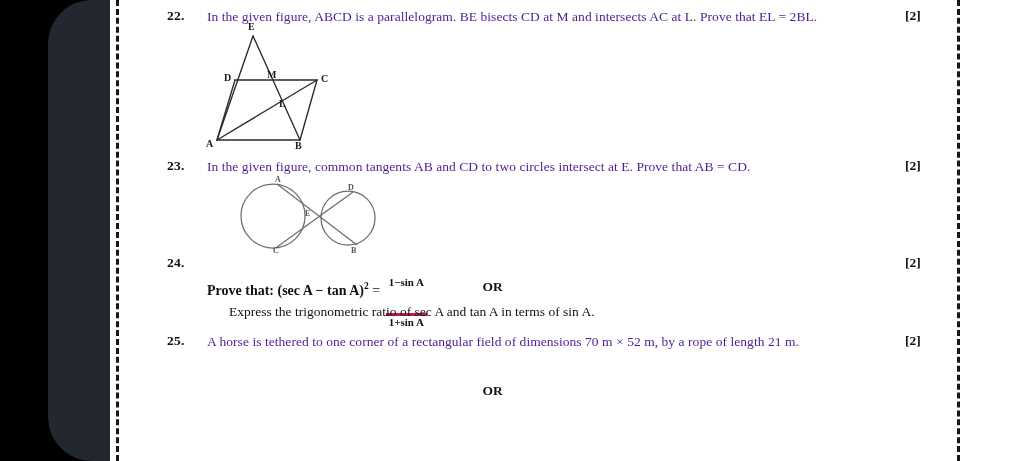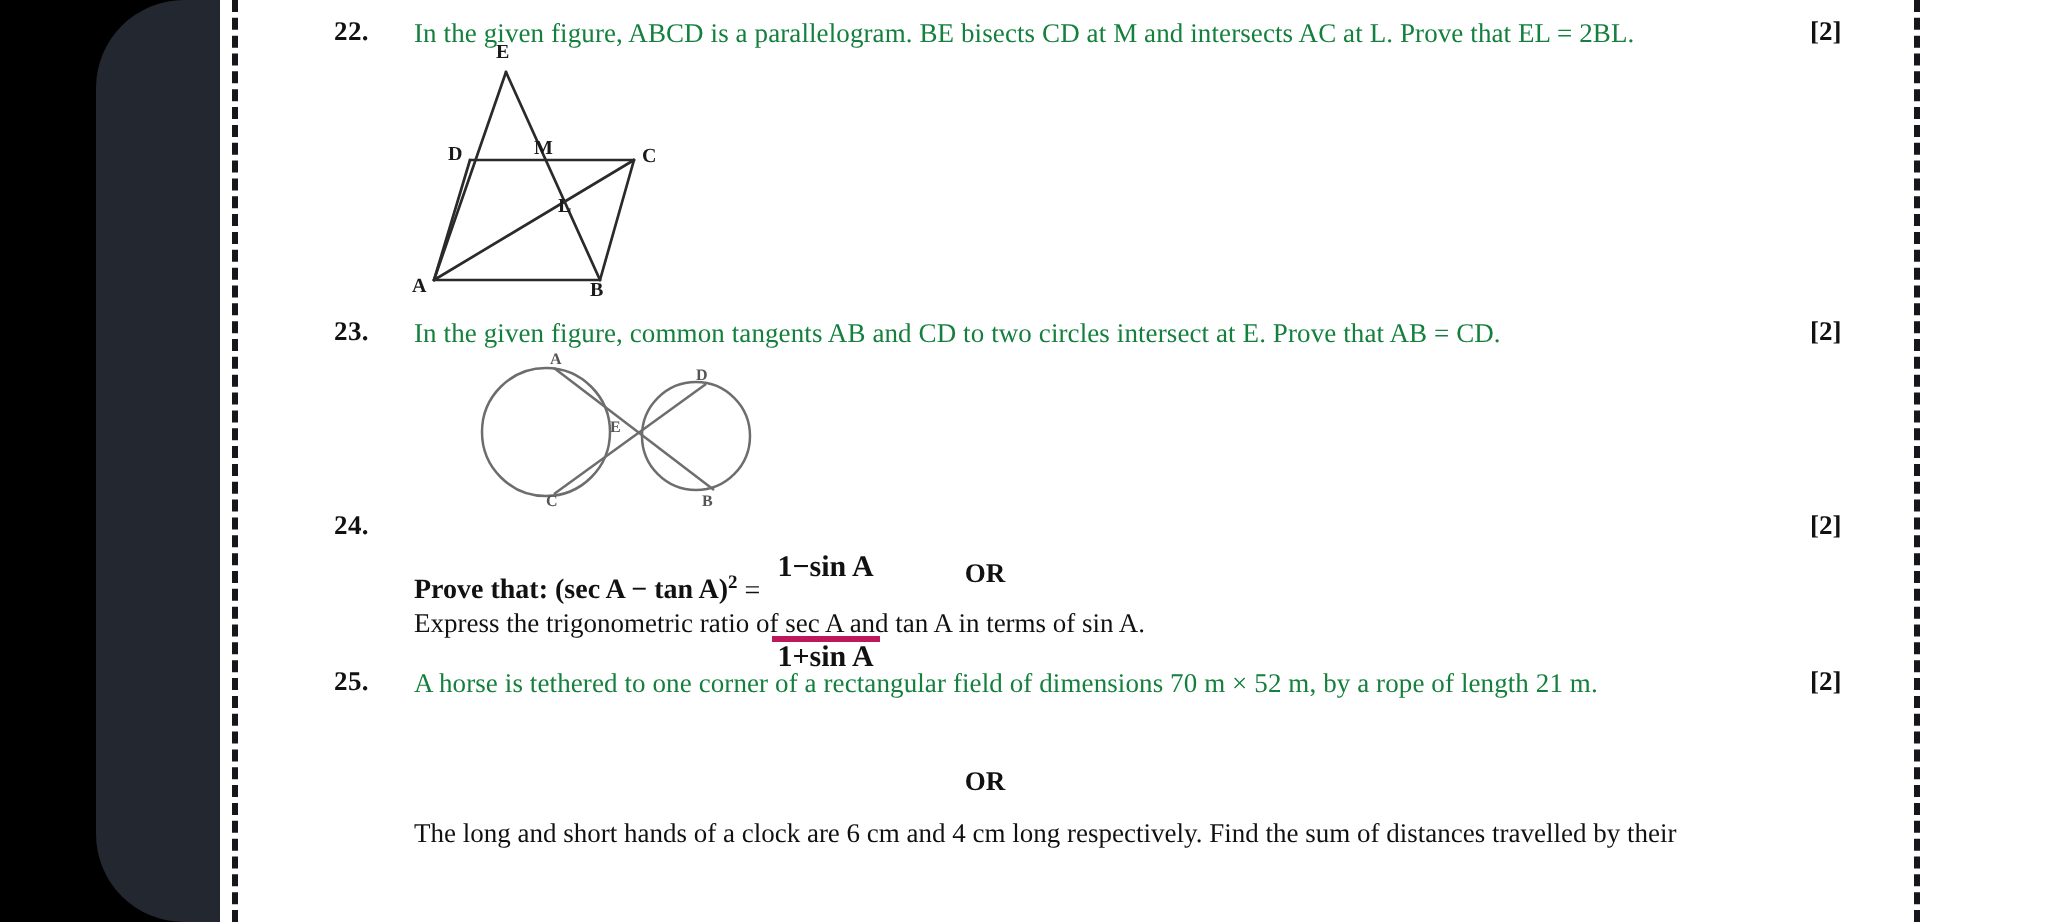--- a/index.html
+++ b/index.html
@@ -76,21 +76,21 @@
     font-size: 13.5px;
     color: #111111;
     letter-spacing: .2px;
   }
   .qtext {
     position: absolute;
     left: 97px;
     width: 700px;
     font-size: 13.5px;
     line-height: 17px;
-    color: #15803d;
+    color: #4c1d95;
     letter-spacing: .05px;
   }
   .marks {
     position: absolute;
     left: 795px;
     font-weight: bold;
     font-size: 13.5px;
     color: #111111;
   }
   .or-line {
@@ -121,21 +121,21 @@
     font-size: 14px;
     color: #111111;
     white-space: nowrap;
   }
   .mb { font-weight: bold; margin-top: 24px; }
   .sup { font-size: 9.5px; vertical-align: super; }
   .frac {
     display: inline-block;
     vertical-align: middle;
     text-align: right;
-    font-size: 15px;
+    font-size: 11px;
     line-height: 1.18;
     margin: 0 2px;
     position: relative;
     top: -1px;
   }
   .frac .num { display: block; padding: 0 3px; }
   .frac .den { display: block; padding: 0 3px; border-top: 3px solid #be185d; }
 
   
   .figure { position: absolute; }
@@ -221,29 +221,28 @@
     <span>=</span>
     <span class="frac">
       <span class="num mb">1−sin A</span>
       <span class="den mb">1+sin A</span>
     </span>
   </div>
 
   <div class="or-line" style="top:279px;">
     <span>OR</span>
   </div>
-  <div class="body-line" style="top:303px;">Express the trigonometric ratio of sec A and tan A in terms of sin A.</div>
+  <div class="body-line" style="top:303px;margin-left:22px;">Express the trigonometric ratio of sec A and tan A in terms of sin A.</div>
 
   <div class="qrow" style="top:333px;">
     <div class="qnum">25.</div>
     <div class="qtext">A horse is tethered to one corner of a rectangular field of dimensions 70 m × 52 m, by a rope of length 21 m.</div>
     <div class="marks">[2]</div>
   </div>
 
   <div class="or-line" style="top:383px;">
     <span>OR</span>
   </div>
-  <div class="body-line" style="top:408px;">The long and short hands of a clock are 6 cm and 4 cm long respectively. Find the sum of distances travelled by their</div>
 
 </div>
 
 <div class="dashed-rule" id="dashed-left"></div>
 <div class="dashed-rule" id="dashed-right"></div>
 
 </body></html>

